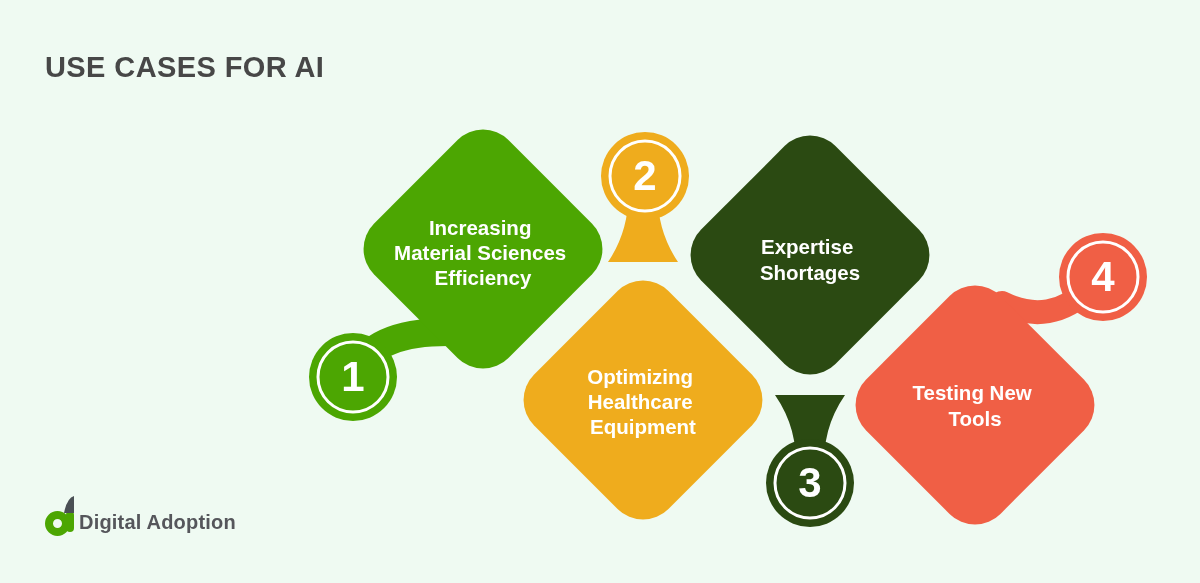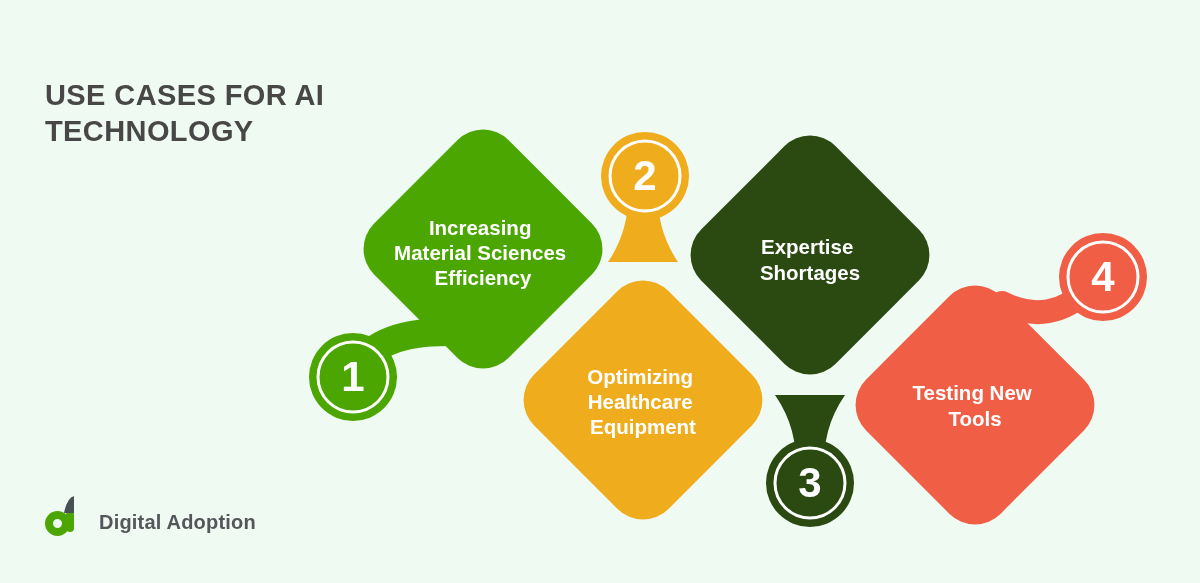--- a/index.html
+++ b/index.html
@@ -15,21 +15,20 @@
 
   .title {
     position: absolute;
     left: 45px;
     top: 49px;
     font-size: 29px;
     line-height: 36px;
     font-weight: bold;
     letter-spacing: 0.4px;
     color: #474747;
-    margin-top: 28px;
   }
   .title .title-line { display: block; }
 
   .art {
     position: absolute;
     left: 0;
     top: 0;
     width: 1200px;
     height: 583px;
   }
@@ -46,39 +45,38 @@
     font-weight: bold;
     fill: #FFFFFF;
   }
 
   .logo {
     position: absolute;
     left: 44px;
     top: 494px;
     display: flex;
     align-items: center;
-    gap: 21px;
+    gap: 1px;
   }
   .logo-mark { display: block; }
   .logo-text {
     font-size: 20px;
     font-weight: 600;
     color: #55565B;
     letter-spacing: 0.2px;
     padding-top: 8px;
   }
 </style>
 </head>
 <body>
 
 <div class="stage">
 
   <div class="title">
     <span class="title-line">USE CASES FOR AI</span>
-    <span class="title-line">TECHNOLOGY</span>
   </div>
 
   <svg class="art" viewBox="0 0 1200 583" xmlns="http://www.w3.org/2000/svg">
 
     <g>
       <path d="M455,332 Q374,330 356,372" fill="none" stroke-width="28" stroke-linecap="round" stroke="#4CA602"></path>
       <rect x="-95" y="-95" width="190" height="190" rx="36" transform="translate(483,249) rotate(45)" fill="#4CA602"></rect>
       <circle cx="353" cy="377" r="44" fill="#4CA602"></circle>
       <circle cx="353" cy="377" r="35" fill="none" stroke="#FFFFFF" stroke-width="3"></circle>
       <text class="num" x="353" y="391" text-anchor="middle">1</text>

